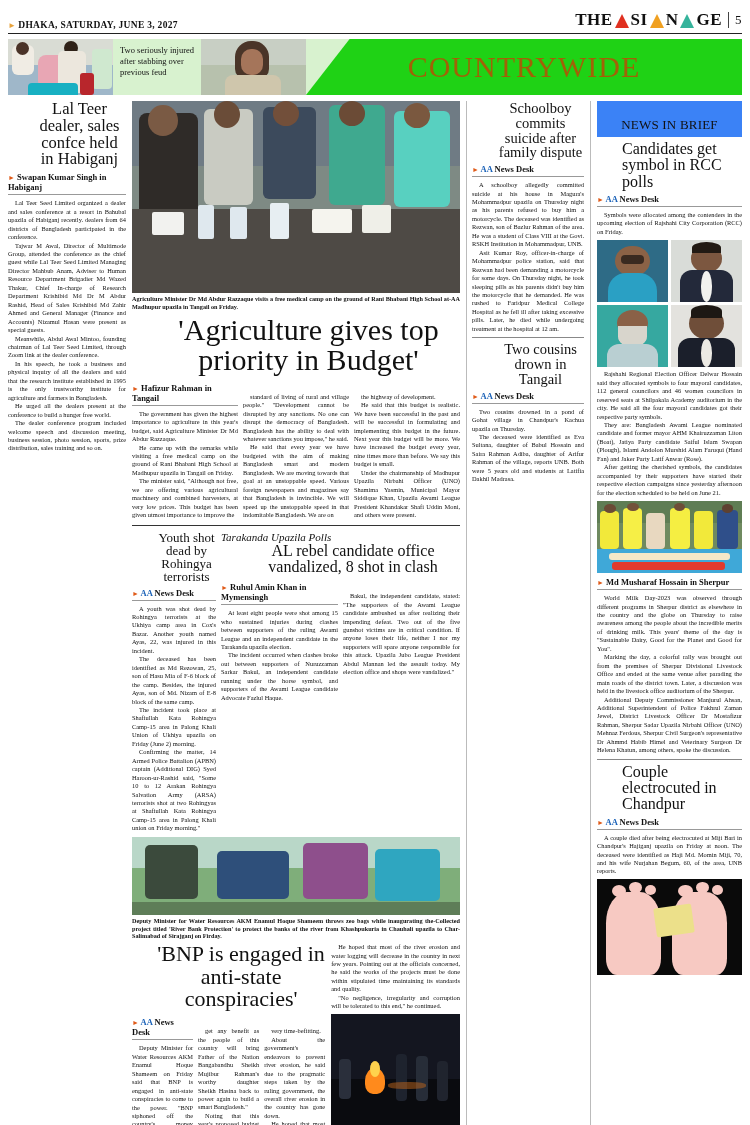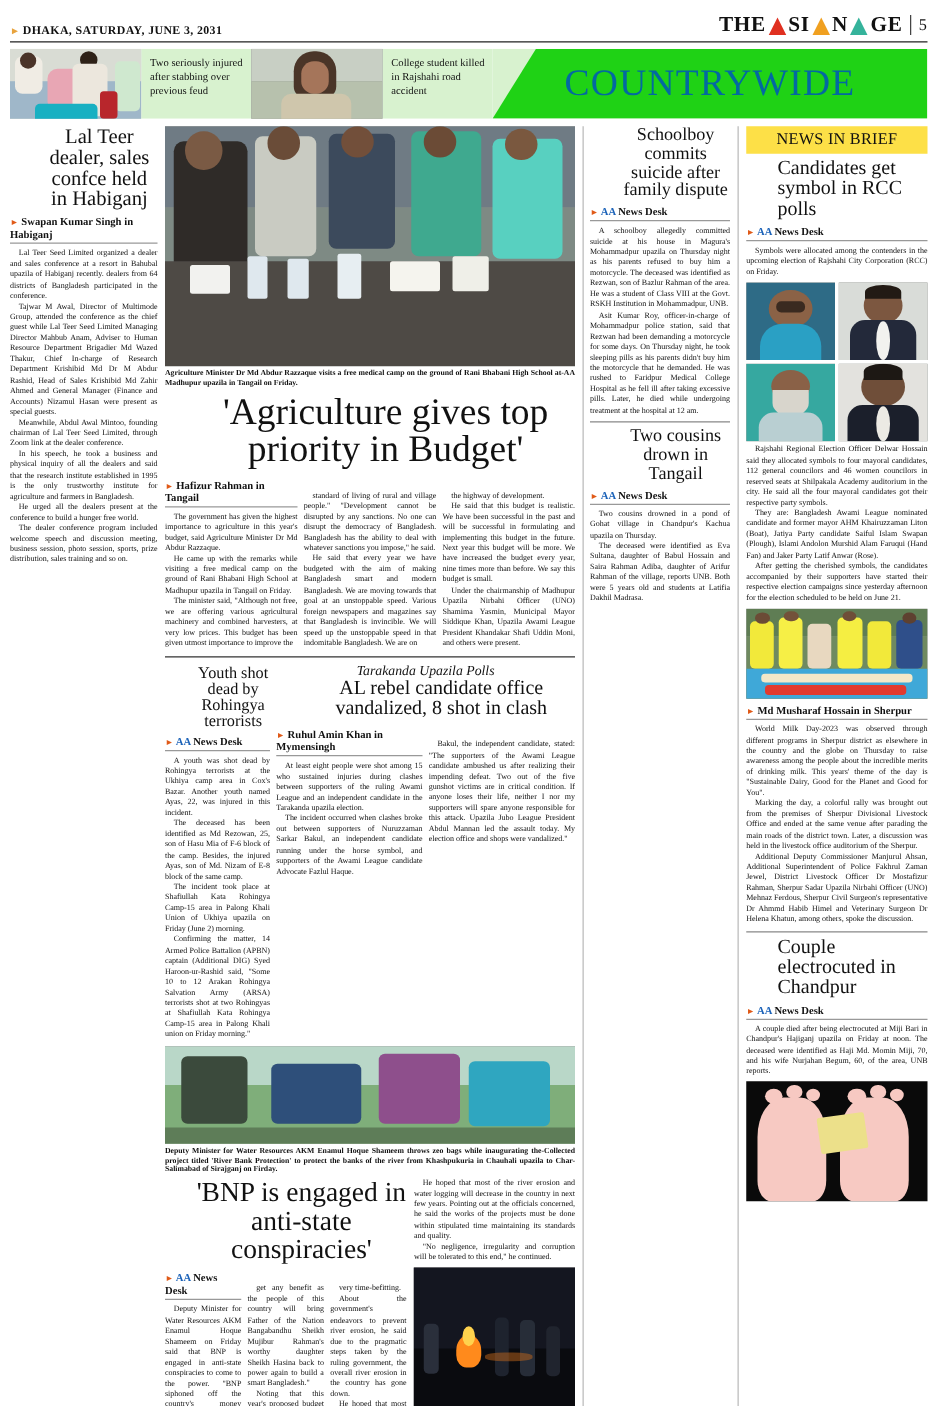--- a/index.html
+++ b/index.html
@@ -26,21 +26,21 @@
   .tri-teal  { border-bottom-color:#35b39b; }
 
   
   .teaser { display:flex; height:56px; margin-bottom:6px; overflow:hidden; position:relative; }
   .tz-img { width:105px; height:62px; flex:none; position:relative; overflow:hidden; }
   .tz-txt { background:#d8f2cf; padding:6px 6px 0 7px; font-size:8.5px; line-height:1.3; width:88px; flex:none; }
   .cw-wrap { flex:1; position:relative; background:#d8f2cf; overflow:hidden; }
   .cw-green { position:absolute; inset:0 0 0 0; background:#1fd215;
               clip-path: polygon(10% 0, 100% 0, 100% 100%, 0 100%); }
   .cw-label { position:absolute; inset:0; display:flex; align-items:center; justify-content:center;
-              color:#0369a1; font-size:30px; letter-spacing:1px; font-family:"Liberation Serif",serif; }
+              color:#a16207; font-size:30px; letter-spacing:1px; font-family:"Liberation Serif",serif; }
 
   
   .ph { position:relative; overflow:hidden; background:#8a8f8a; }
   .ph .sky  { position:absolute; left:0; right:0; top:0; height:42%; }
   .ph .grd  { position:absolute; left:0; right:0; bottom:0; height:58%; }
   .blob { position:absolute; border-radius:50%; }
 
   
   .hl { font-family:"Liberation Serif",serif; font-weight:normal; line-height:1.02;margin-left:25px; }
   .byline { font-size:8.5px; font-weight:bold; border-bottom:.8px solid #999;
@@ -57,40 +57,40 @@
   .rule-hv { border-top:1.4px solid #333; margin:5px 0; }
   .vr { border-left:.8px solid #bbb; }
 
   
   .main { display:flex; gap:6px; }
   .colA { width:118px; flex:none; }
   .colMid { flex:1; }
   .colR1 { width:118px; flex:none; }
   .colR2 { width:152px; flex:none; }
 
-  .nib-head { background:#fde047; font-size:13px; text-align:center; padding:2px 0 4px 0;
+  .nib-head { background:#3b82f6; font-size:13px; text-align:center; padding:16px 0 4px 0;
               letter-spacing:.2px; font-family:"Liberation Serif",serif; margin-bottom:4px;}
 
   .two { display:flex; gap:5px; }
   .two > div { flex:1; }
   .three { display:flex; gap:5px; }
   .three > div { flex:1; }
 
   .hl-c { text-align:center; }
-  .kicker { font-style:italic; font-size:11px; text-align:center; font-family:"Liberation Serif",serif;}
+  .kicker { font-style:italic; font-size:11px; text-align:left; font-family:"Liberation Serif",serif;}
   .photo-grid { display:grid; grid-template-columns:1fr 1fr; gap:3px; }
 </style>
 </head>
 <body>
 
 <div class="page">
 
   <div class="masthead">
     <div class="dateline">
-      <span class="tri">►</span><span>DHAKA, SATURDAY, JUNE 3, 2031</span>
+      <span class="tri">►</span><span>DHAKA, SATURDAY, JUNE 3, 2027</span>
     </div>
     <div class="brand">
       <span>THE</span>
       <span class="tri-a tri-red"></span>
       <span>SI</span>
       <span class="tri-a tri-or"></span>
       <span>N</span>
       <span class="tri-a tri-teal"></span>
       <span>GE</span>
       <span class="pg">5</span>
@@ -111,21 +111,20 @@
       <div class="blob" style="left:72px;top:34px;width:14px;height:22px;background:#b8262c;border-radius:3px;"></div>
     </div>
     <div class="tz-txt">Two seriously injured after stabbing over previous feud</div>
     <div class="ph tz-img">
       <div class="sky" style="background:#c8cfc4;"></div>
       <div class="grd" style="background:#b7c1ad;"></div>
       <div class="blob" style="left:34px;top:2px;width:34px;height:38px;background:#4a3528;border-radius:16px 16px 10px 10px;"></div>
       <div class="blob" style="left:40px;top:10px;width:22px;height:26px;background:#a5755a;border-radius:10px;"></div>
       <div class="blob" style="left:24px;top:36px;width:56px;height:28px;background:#cfc6ac;border-radius:8px 8px 0 0;"></div>
     </div>
-    <div class="tz-txt">College student killed in Rajshahi road accident</div>
     <div class="cw-wrap">
       <div class="cw-green"></div>
       <div class="cw-label">COUNTRYWIDE</div>
     </div>
   </div>
 
   <div class="main">
 
     <div class="colA">
       <div class="hl hl-c" style="font-size:16.5px;">Lal Teer dealer, sales confce held in Habiganj</div>

